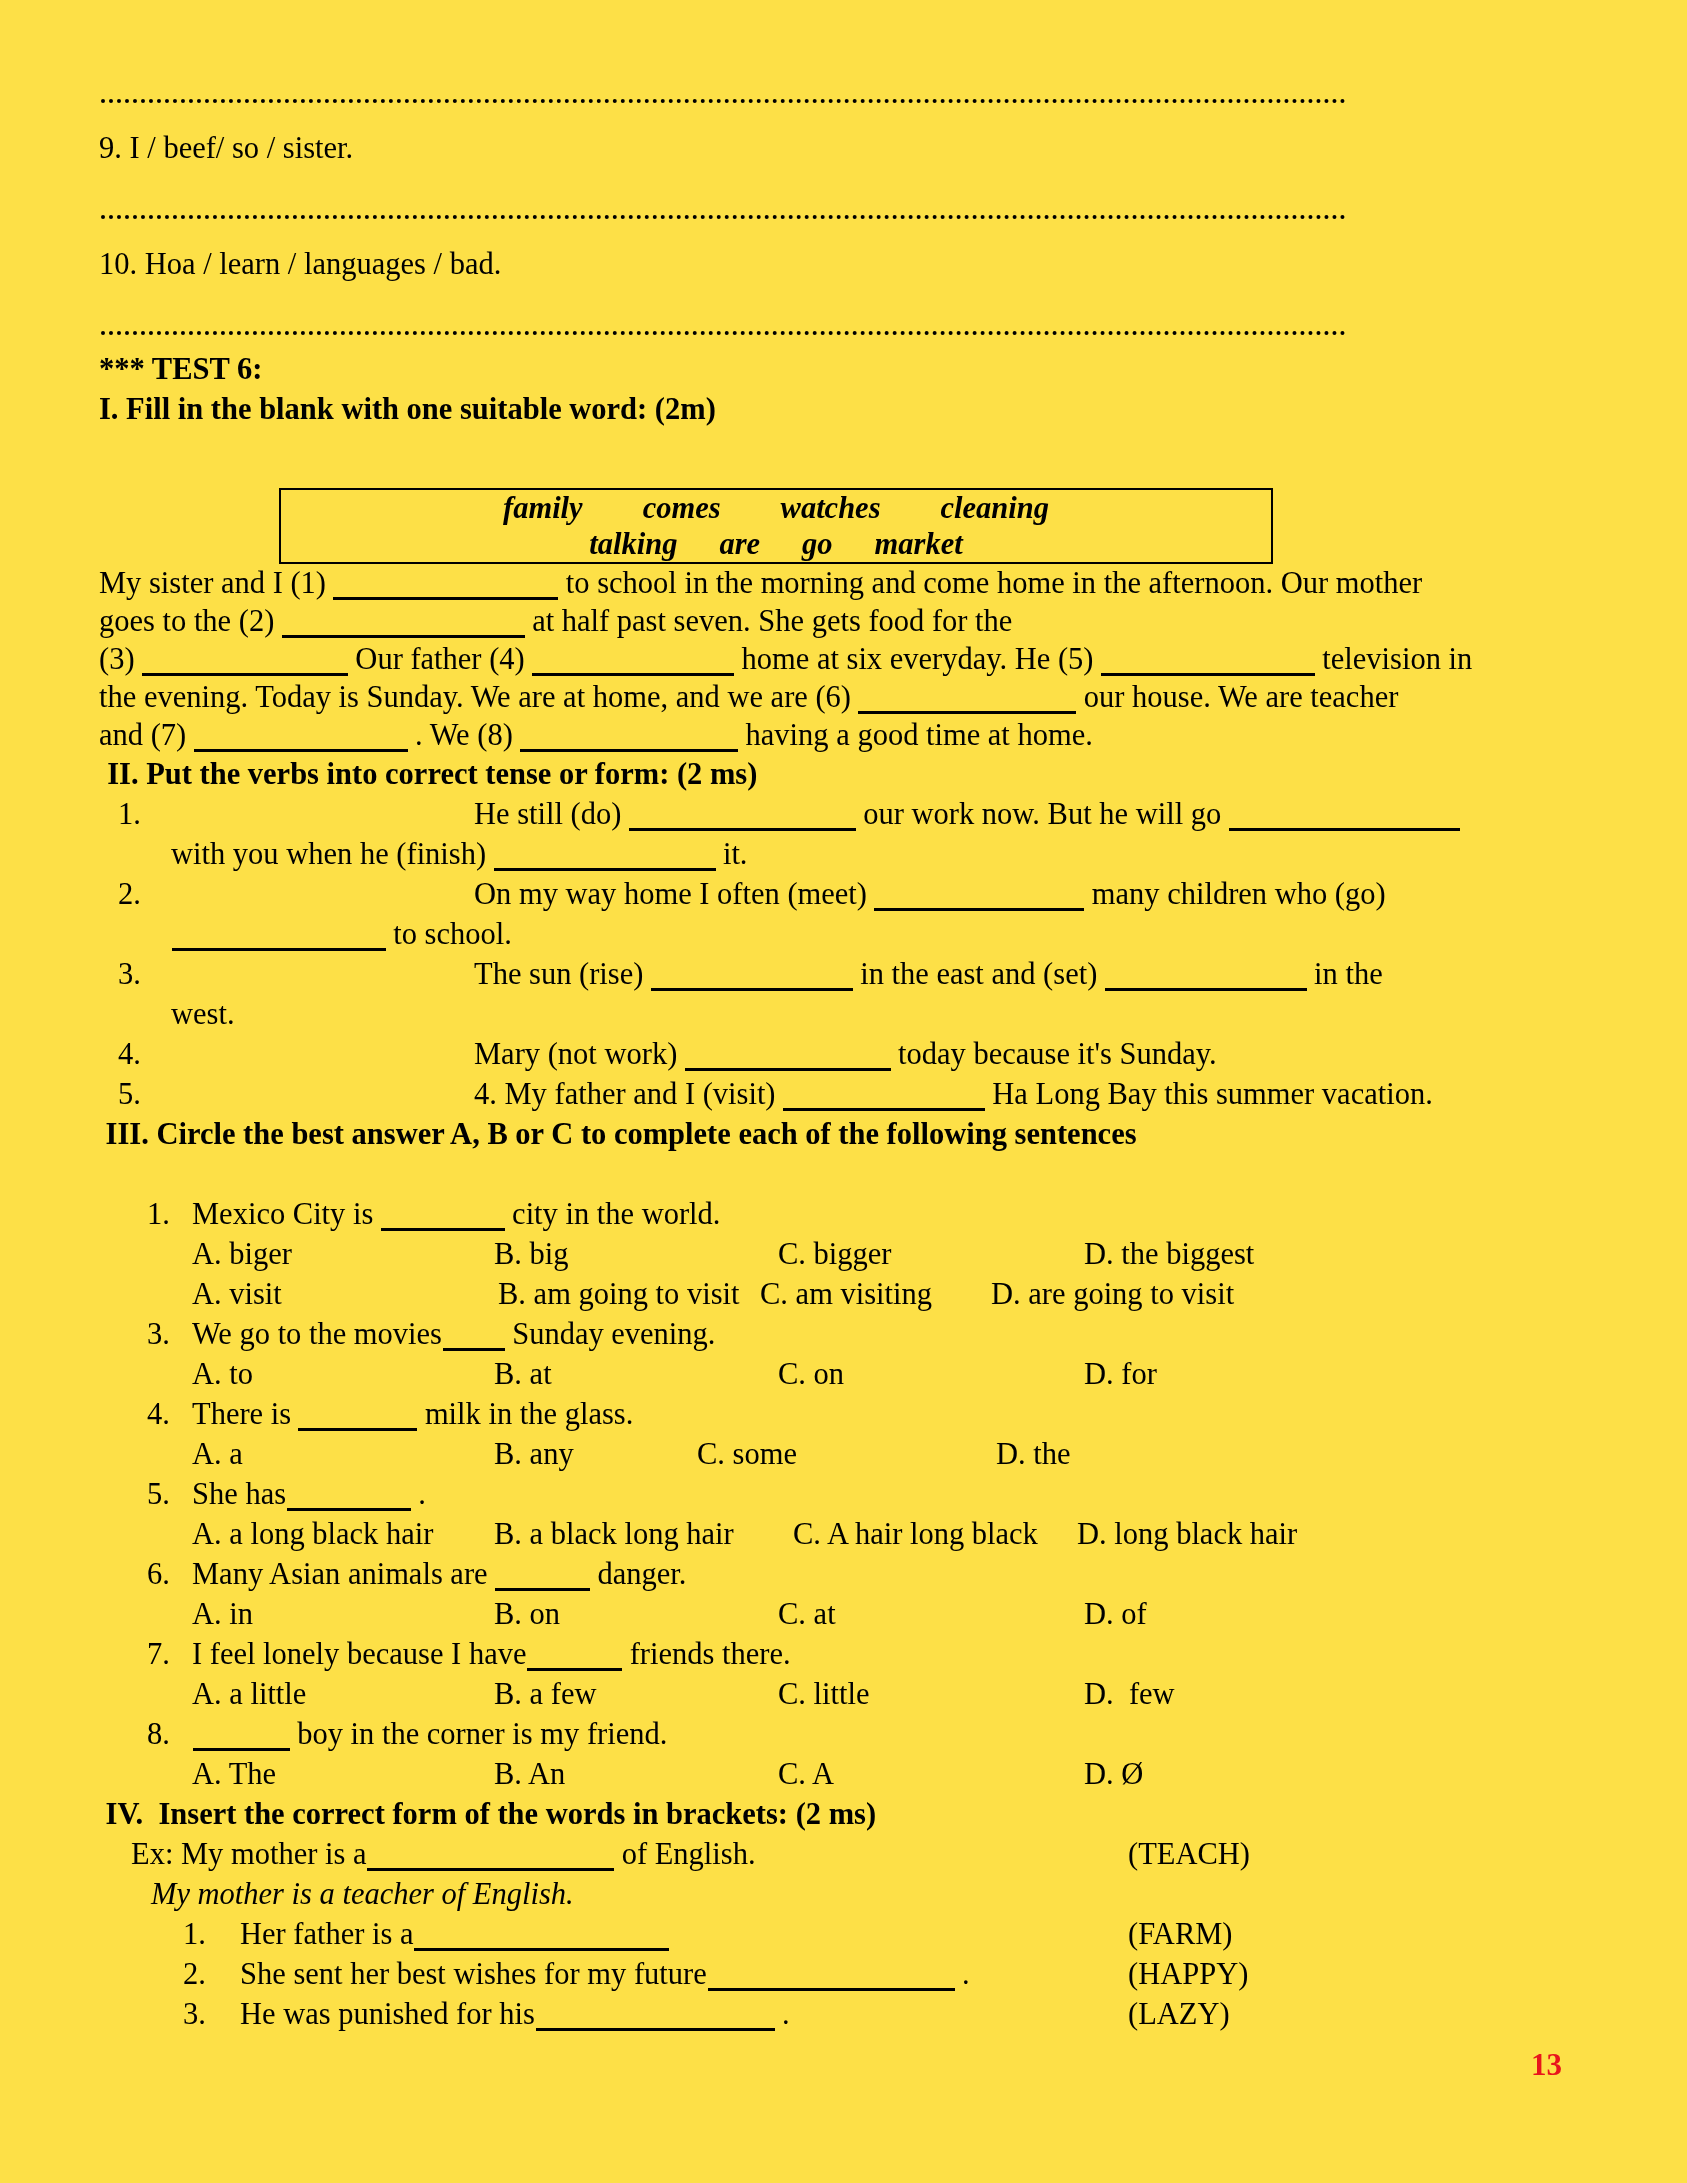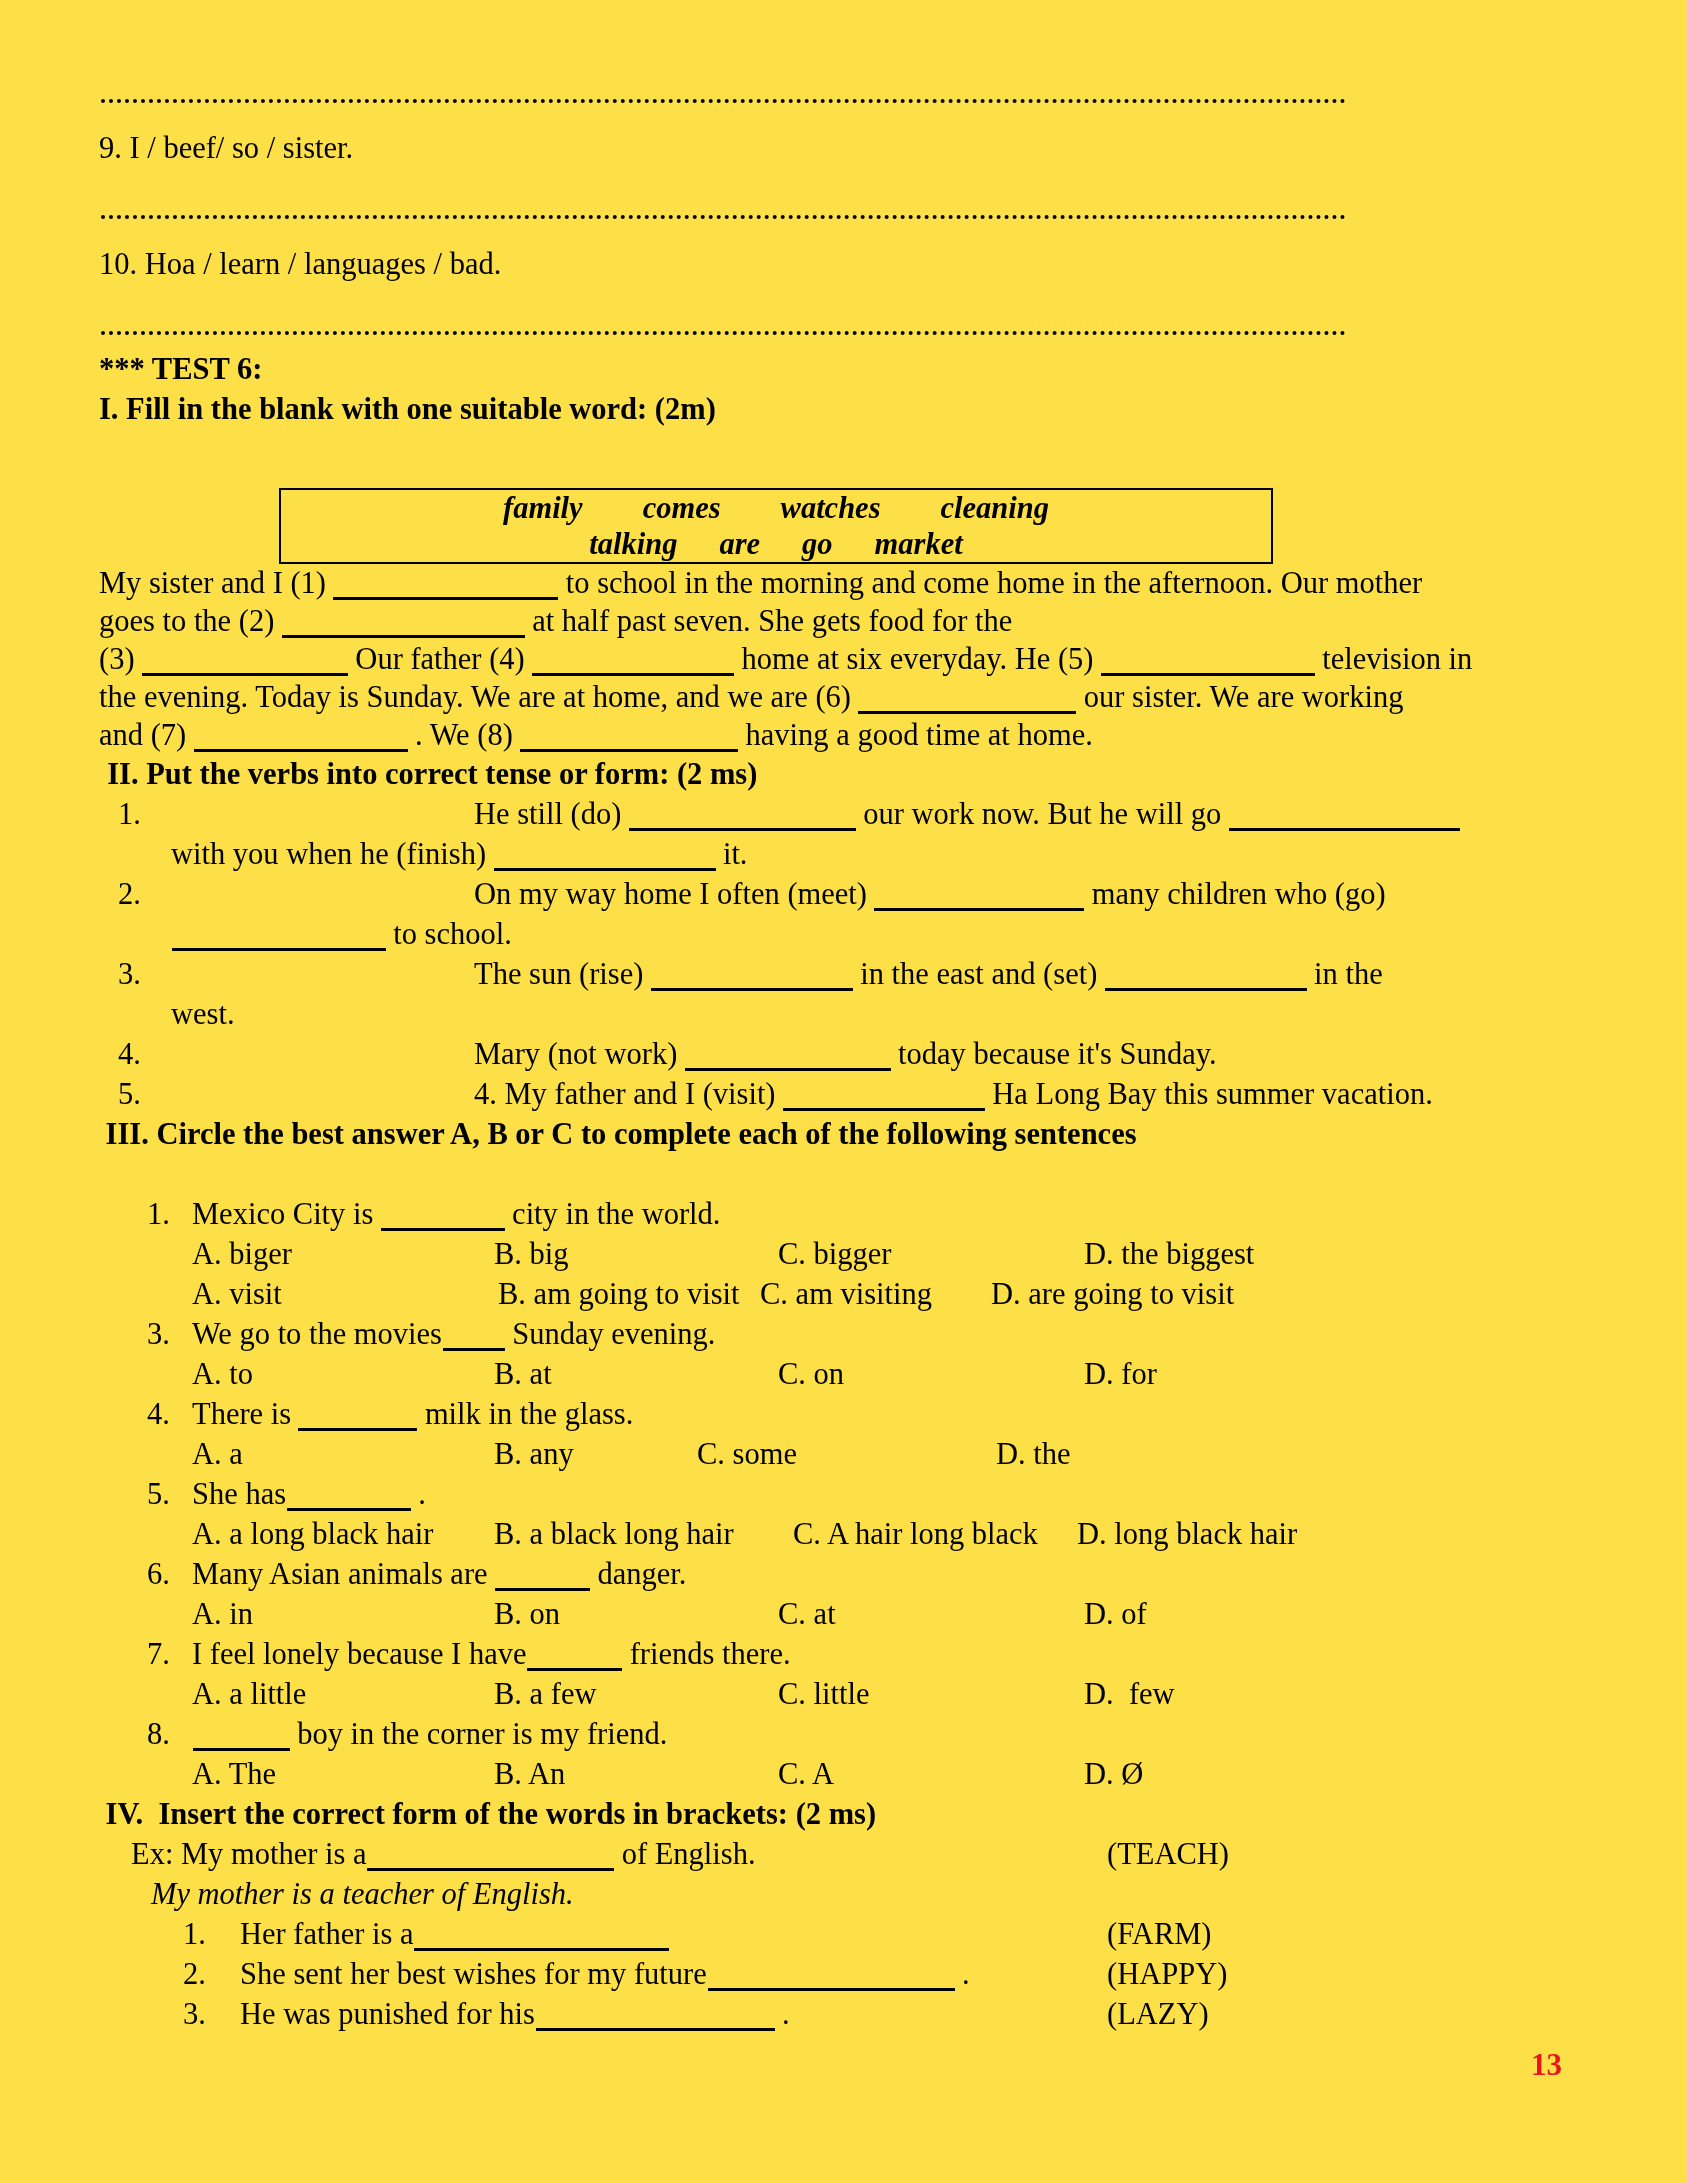--- a/index.html
+++ b/index.html
@@ -57,21 +57,21 @@
   .opt{white-space:pre;}
   .oa{flex:0 0 302px}.ob{flex:0 0 284px}.oc{flex:0 0 306px}.od{flex:1}
   .row-q2 .oa{flex-basis:306px}.row-q2 .ob{flex-basis:262px}.row-q2 .oc{flex-basis:231px}
   .row-q4 .oa{flex-basis:302px}.row-q4 .ob{flex-basis:203px}.row-q4 .oc{flex-basis:299px}
   .row-q5 .oa{flex-basis:302px}.row-q5 .ob{flex-basis:299px}.row-q5 .oc{flex-basis:284px}
   .gap48{height:40px;}
   
   .s4row{position:relative;margin-left:32px;}
   .s4ind{padding-left:52px;}
   .s4num{display:inline-block;width:57px;}
-  .bracket{position:absolute;left:976px;top:0;}
+  .bracket{position:absolute;left:997px;top:0;}
   
   .pagenum{
     position:absolute;left:1531px;top:2045px;
     font-weight:bold;font-size:31px;color:#e8151c;line-height:40px;
   }
 </style>
 </head>
 <body>
 
 <div class="page">
@@ -98,21 +98,21 @@
       <span>are</span>
       <span>go</span>
       <span>market</span>
     </div>
   </div>
 
   <div class="para">
     <div class="line"><span>My sister and I (1)</span><span class="bk w273"></span><span>to school in the morning and come home in the afternoon. Our mother</span></div>
     <div class="line"><span>goes to the (2)</span><span class="bk w295"></span><span>at half past seven. She gets food for the</span></div>
     <div class="line"><span>(3)</span><span class="bk w250"></span><span>Our father (4)</span><span class="bk w245"></span><span>home at six everyday. He (5)</span><span class="bk w260"></span><span>television in</span></div>
-    <div class="line"><span>the evening. Today is Sunday. We are at home, and we are (6)</span><span class="bk w265"></span><span>our sister. We are working</span></div>
+    <div class="line"><span>the evening. Today is Sunday. We are at home, and we are (6)</span><span class="bk w265"></span><span>our house. We are teacher</span></div>
     <div class="line"><span>and (7)</span><span class="bk w260"></span><span>. We (8)</span><span class="bk w265"></span><span>having a good time at home.</span></div>
   </div>
 
   <div class="line bold h2"><span>II. Put the verbs into correct tense or form: (2 ms)</span></div>
 
   <div>
     <div class="line s2row"><span class="s2num">1.</span><span>He still (do)</span><span class="bk w275 w280" style="width:227px"></span><span>our work now. But he will go</span><span class="bk w280"></span></div>
     <div class="line s2cont"><span>with you when he (finish)</span><span class="bk w270"></span><span>it.</span></div>
     <div class="line s2row"><span class="s2num">2.</span><span>On my way home I often (meet)</span><span class="bk w255"></span><span>many children who (go)</span></div>
     <div class="line s2cont"><span class="bk w260 noml"></span><span>to school.</span></div>

